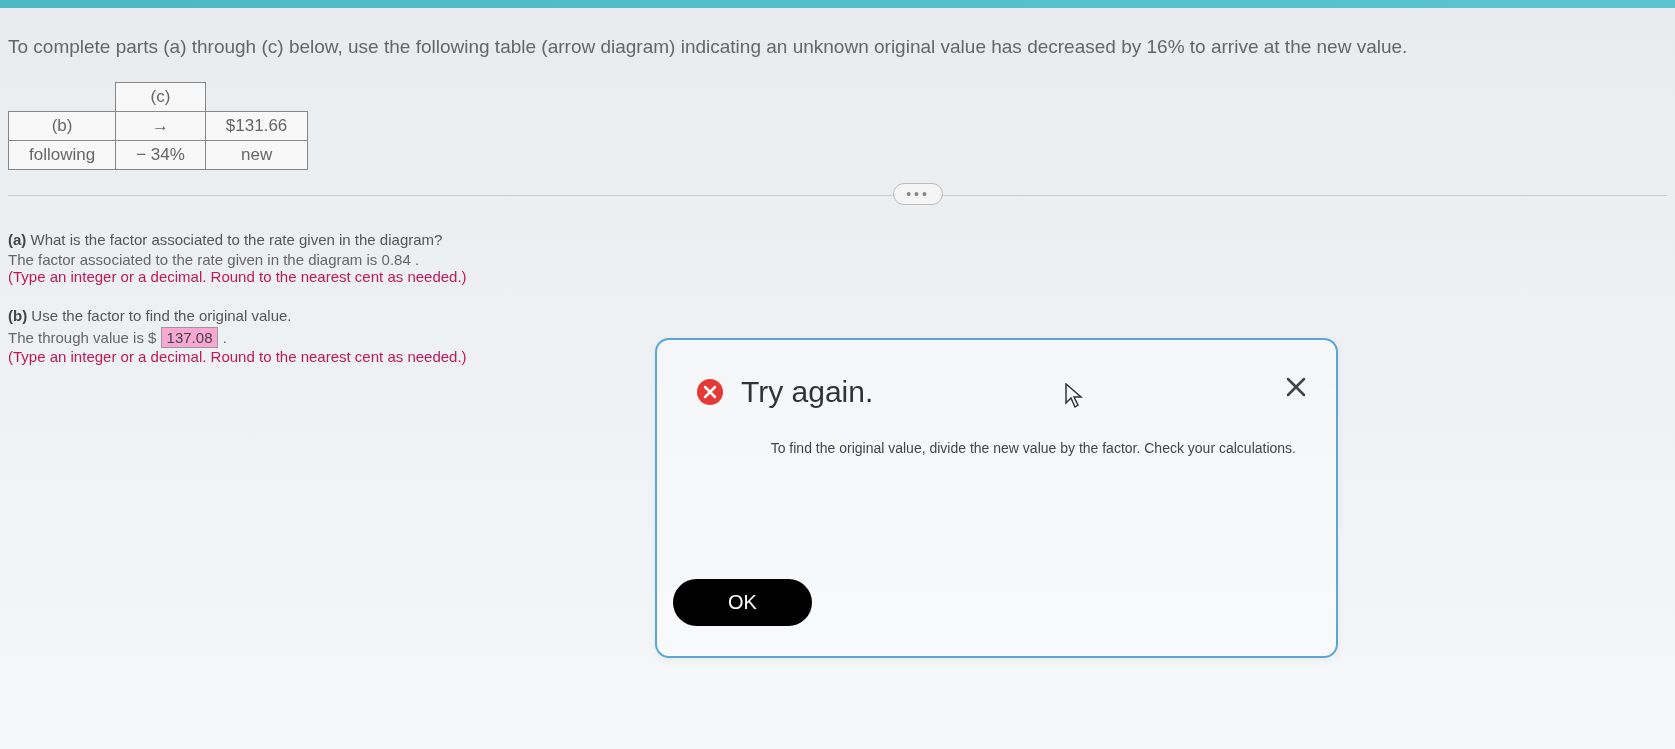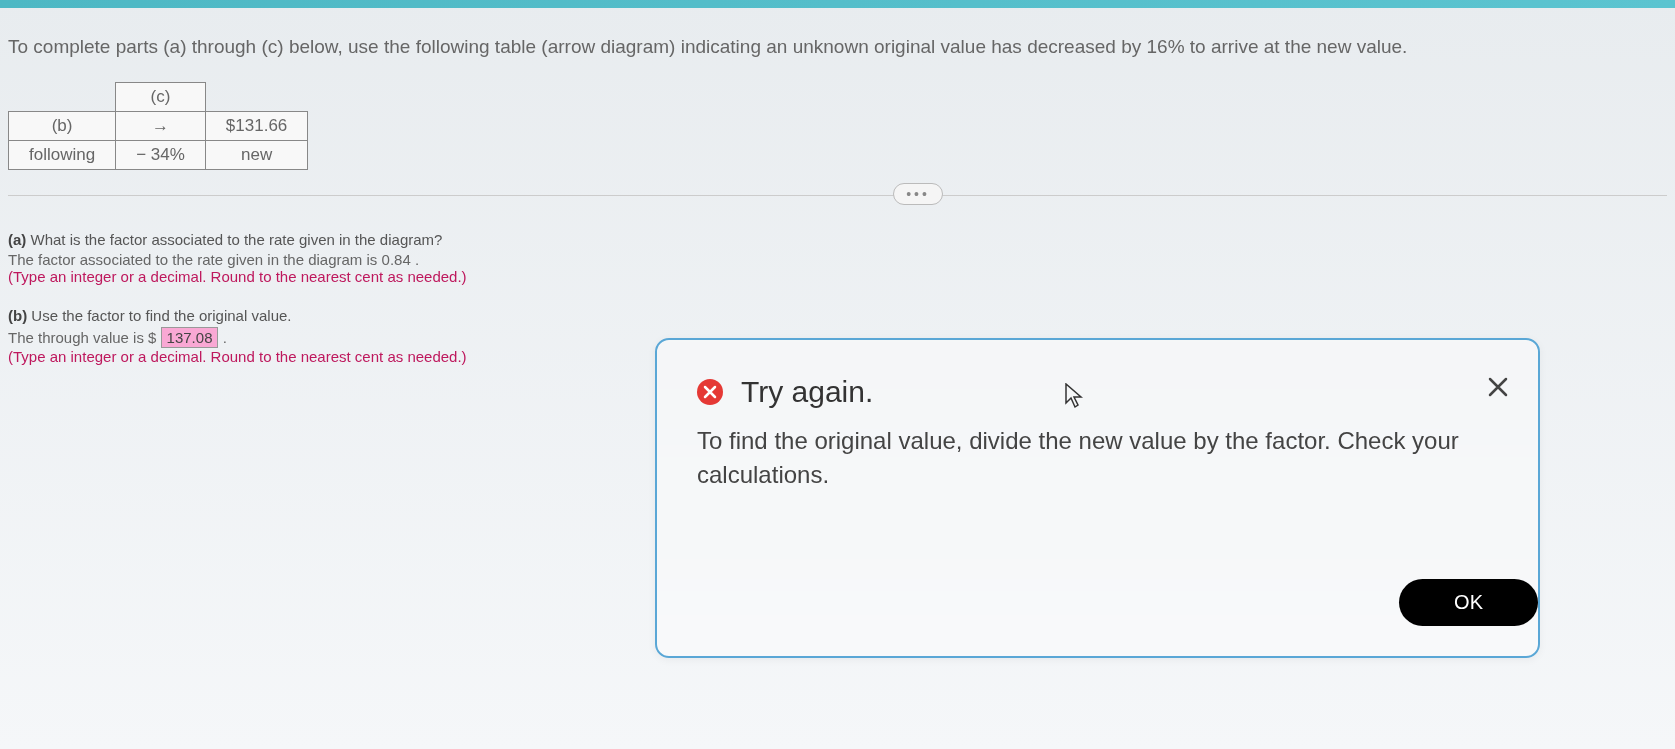--- a/index.html
+++ b/index.html
@@ -96,21 +96,21 @@
       border: 1px solid #999;
       padding: 1px 5px;
       min-width: 55px;
       color: #444;
       background: #f9a8d4;
     }
     .modal {
       position: absolute;
       left: 655px;
       top: 338px;
-      width: 885px;
+      width: 683px;
       height: 320px;
       border: 2px solid #5aa7d6;
       border-radius: 14px;
       background: rgba(255,255,255,0.4);
       backdrop-filter: blur(2px);
       padding: 35px 40px 20px 40px;
       box-shadow: 0 2px 8px rgba(0,0,0,0.05);
     }
     .modal-header {
       display: flex;
@@ -145,32 +145,33 @@
       cursor: pointer;
       display: flex;
       align-items: center;
       justify-content: center;
     }
     .modal-close svg {
       width: 22px;
       height: 22px;
     }
     .modal-body {
-      margin-top: 15px;
-      font-size: 24px;
+      margin-top: 30px;
+      font-size: 14px;
       color: #444;
       line-height: 1.4;
+      text-align: right;
     }
     .modal-footer {
       position: absolute;
       bottom: 30px;
       left: 16px;
       right: 0;
       display: flex;
-      justify-content: flex-end;
+      justify-content: flex-start;
     }
     .ok-button {
       background: #000;
       color: #fff;
       border: none;
       border-radius: 25px;
       padding: 12px 55px;
       font-size: 20px;
       cursor: pointer;
     }

